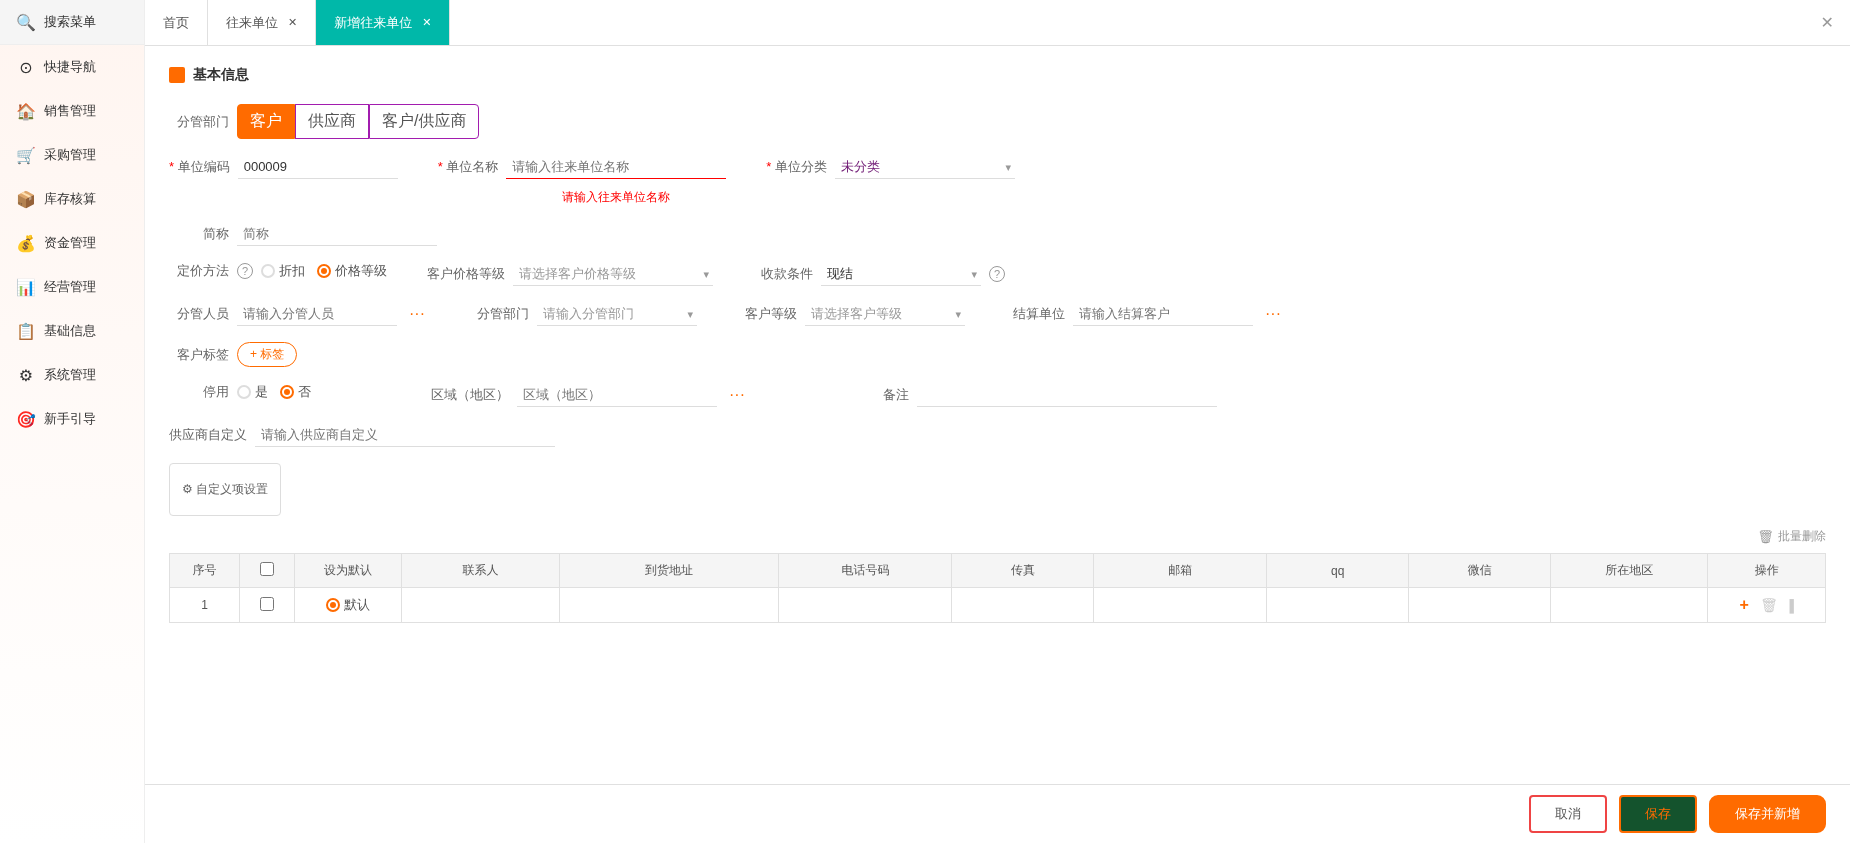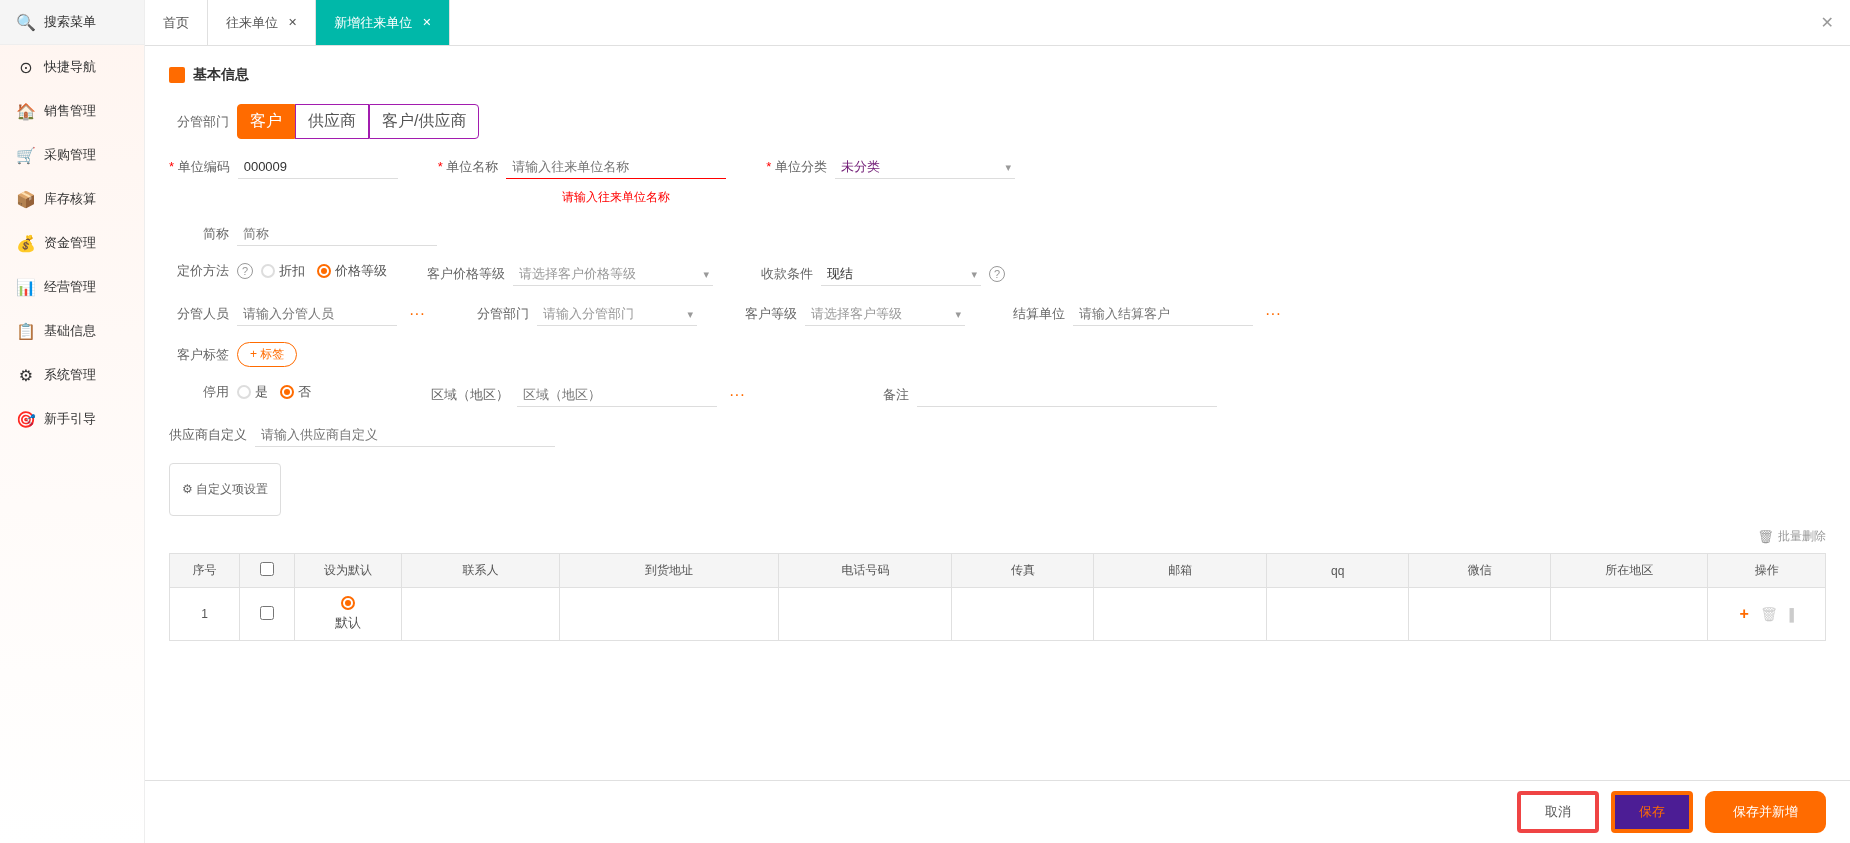--- a/index.html
+++ b/index.html
@@ -351,28 +351,28 @@
       display: flex;
       justify-content: flex-end;
       gap: 12px;
       flex-shrink: 0;
     }
     .btn {
       padding: 8px 24px;
       border-radius: 4px;
       font-size: 13px;
       cursor: pointer;
-      border: 4px solid #ef4444;
+      border: 2px solid #ef4444;
     }
     .btn-default {
       background: #fff;
       color: #555;
     }
     .btn-primary {
-      background: #4c1d95;
+      background: #14532d;
       color: #ff6b00;
       border-color: #ff6b00;
     }
     .btn-orange {
       background: #ff6b00;
       color: #fff;
       border-color: #ff6b00;
       border-radius: 9px;
     }
 
@@ -618,21 +618,21 @@
           <th>微信</th>
           <th>所在地区</th>
           <th>操作</th>
         </tr>
       </thead>
       <tbody>
         <tr>
           <td>1</td>
           <td><input type="checkbox" class="table-checkbox" style=""></td>
           <td>
-            <label class="radio-item" style="justify-content:center;flex-direction:column;">
+            <label class="radio-item" style="justify-content:center;">
               <div class="radio-circle checked"></div>
               <span>默认</span>
             </label>
           </td>
           <td><input type="text" style="border: none; outline: none; width: 80px; font-size: 12px;"></td>
           <td><input type="text" style="border: none; outline: none; width: 120px; font-size: 12px;"></td>
           <td><input type="text" style="border: none; outline: none; width: 90px; font-size: 12px;"></td>
           <td><input type="text" style="border: none; outline: none; width: 70px; font-size: 12px;"></td>
           <td><input type="text" style="border: none; outline: none; width: 90px; font-size: 12px;"></td>
           <td><input type="text" style="border: none; outline: none; width: 70px; font-size: 12px;"></td>

